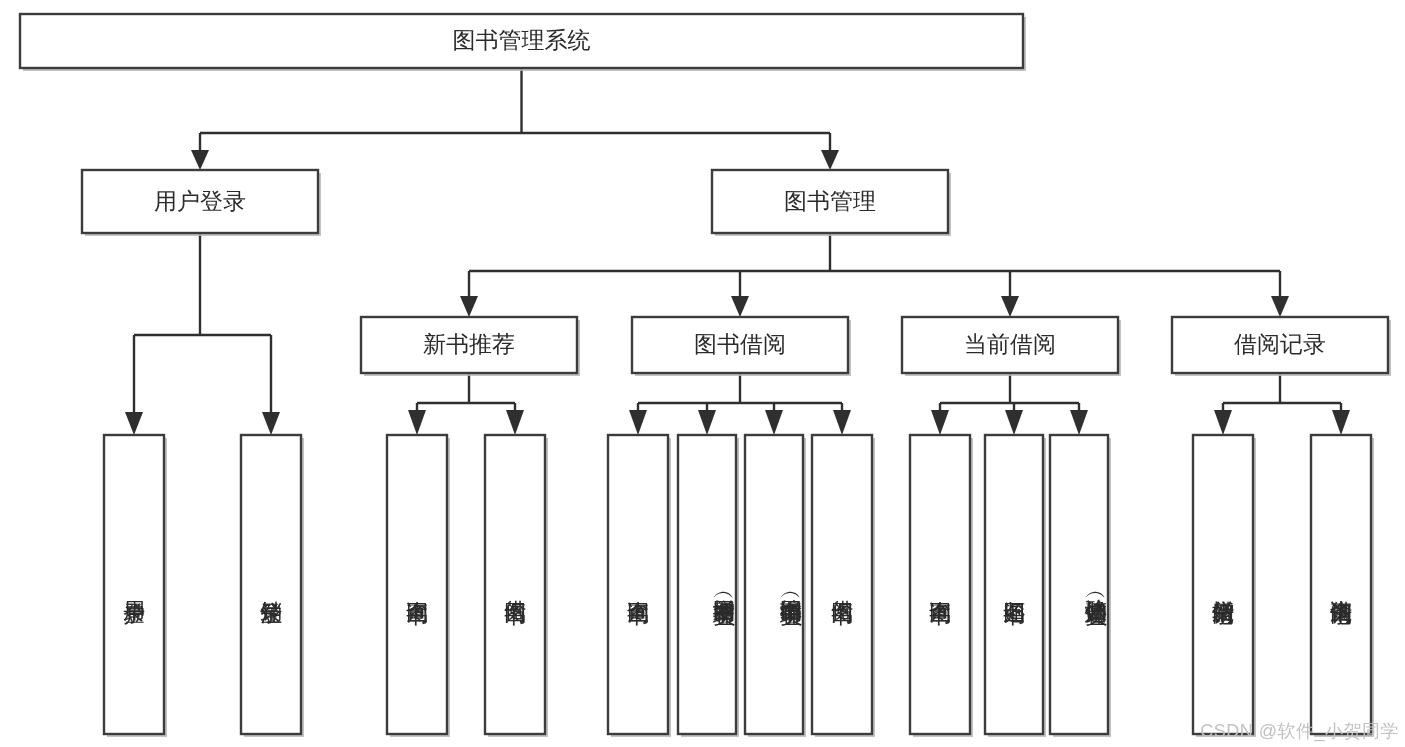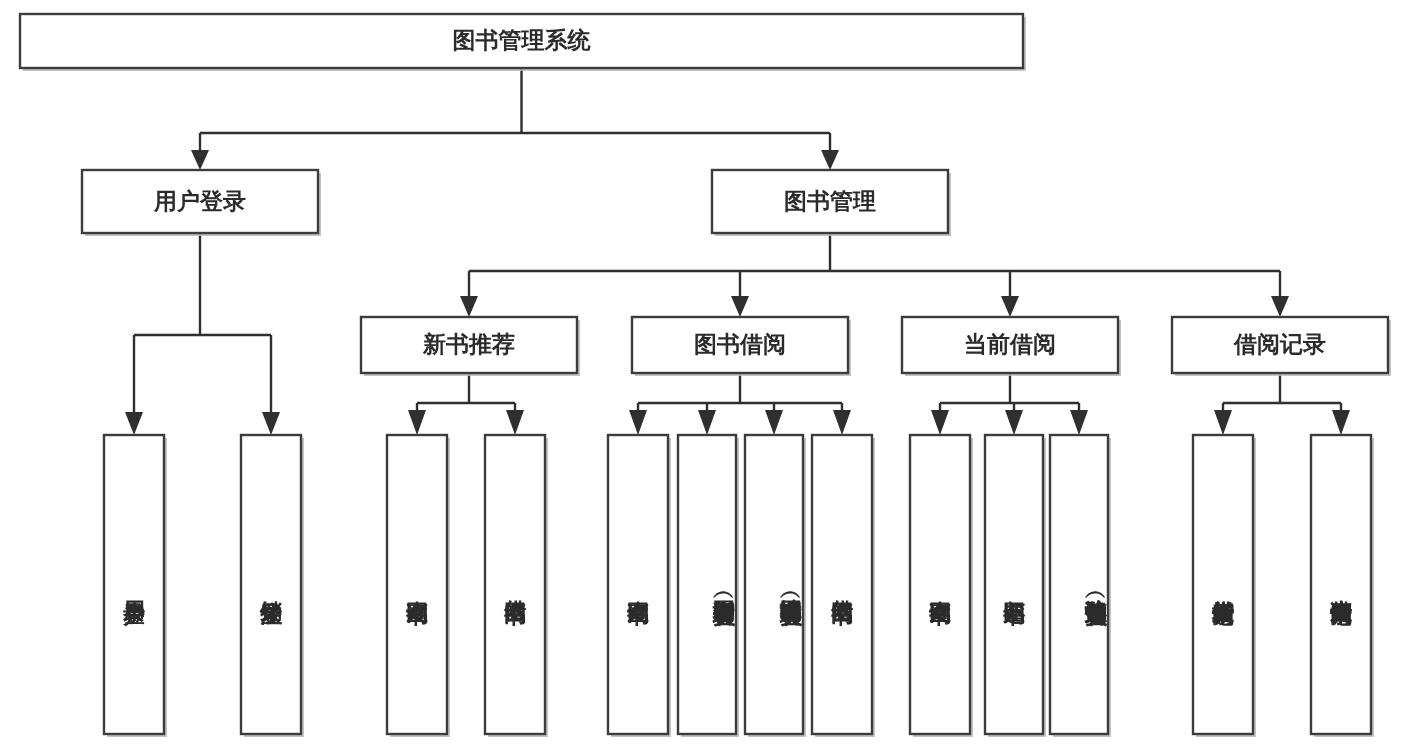--- a/index.html
+++ b/index.html
@@ -11,21 +11,20 @@
     width: 1405px;
     height: 747px;
     font-family: "Liberation Sans", "DejaVu Sans", sans-serif;
     overflow: hidden;
     position: relative;
   }
   #diagram-root {
     position: relative;
     width: 1405px;
     height: 747px;
-    font-weight: bold;
   }
   svg#flow {
     position: absolute;
     top: 0;
     left: 0;
     width: 1405px;
     height: 747px;
     display: block;
   }
   .node-box {
@@ -211,13 +210,14 @@
       <div class="label-vert" style="left: 678px; width: 58px; text-align: center; top: 441px; height: 289px; display: flex; align-items: flex-start; justify-content: center;">新增图书（管理员）</div>
       <div class="label-vert" style="left: 745px; width: 58px; text-align: center; top: 441px; height: 289px; display: flex; align-items: flex-start; justify-content: center;">编辑图书（管理员）</div>
       <div class="label-vert" style="left: 812px; width: 60px; text-align: center; top: 435px; height: 299px; display: flex; align-items: center; justify-content: center;">借阅图书</div>
       <div class="label-vert" style="left: 910px; width: 60px; text-align: center; top: 435px; height: 299px; display: flex; align-items: center; justify-content: center;">查询图书</div>
       <div class="label-vert" style="left: 985px; width: 58px; text-align: center; top: 435px; height: 299px; display: flex; align-items: center; justify-content: center;">归还图书</div>
       <div class="label-vert" style="left: 1050px; width: 58px; text-align: center; top: 441px; height: 289px; display: flex; align-items: flex-start; justify-content: center;">确认归还（管理员）</div>
       <div class="label-vert" style="left: 1193px; width: 60px; text-align: center; top: 435px; height: 299px; display: flex; align-items: center; justify-content: center;">新增借阅记录</div>
       <div class="label-vert" style="left: 1311px; width: 60px; text-align: center; top: 435px; height: 299px; display: flex; align-items: center; justify-content: center;">查询借阅记录</div>
     </div>
 
+  <div class="watermark">CSDN @软件_小贺同学</div>
 </div>
 
 </body></html>

